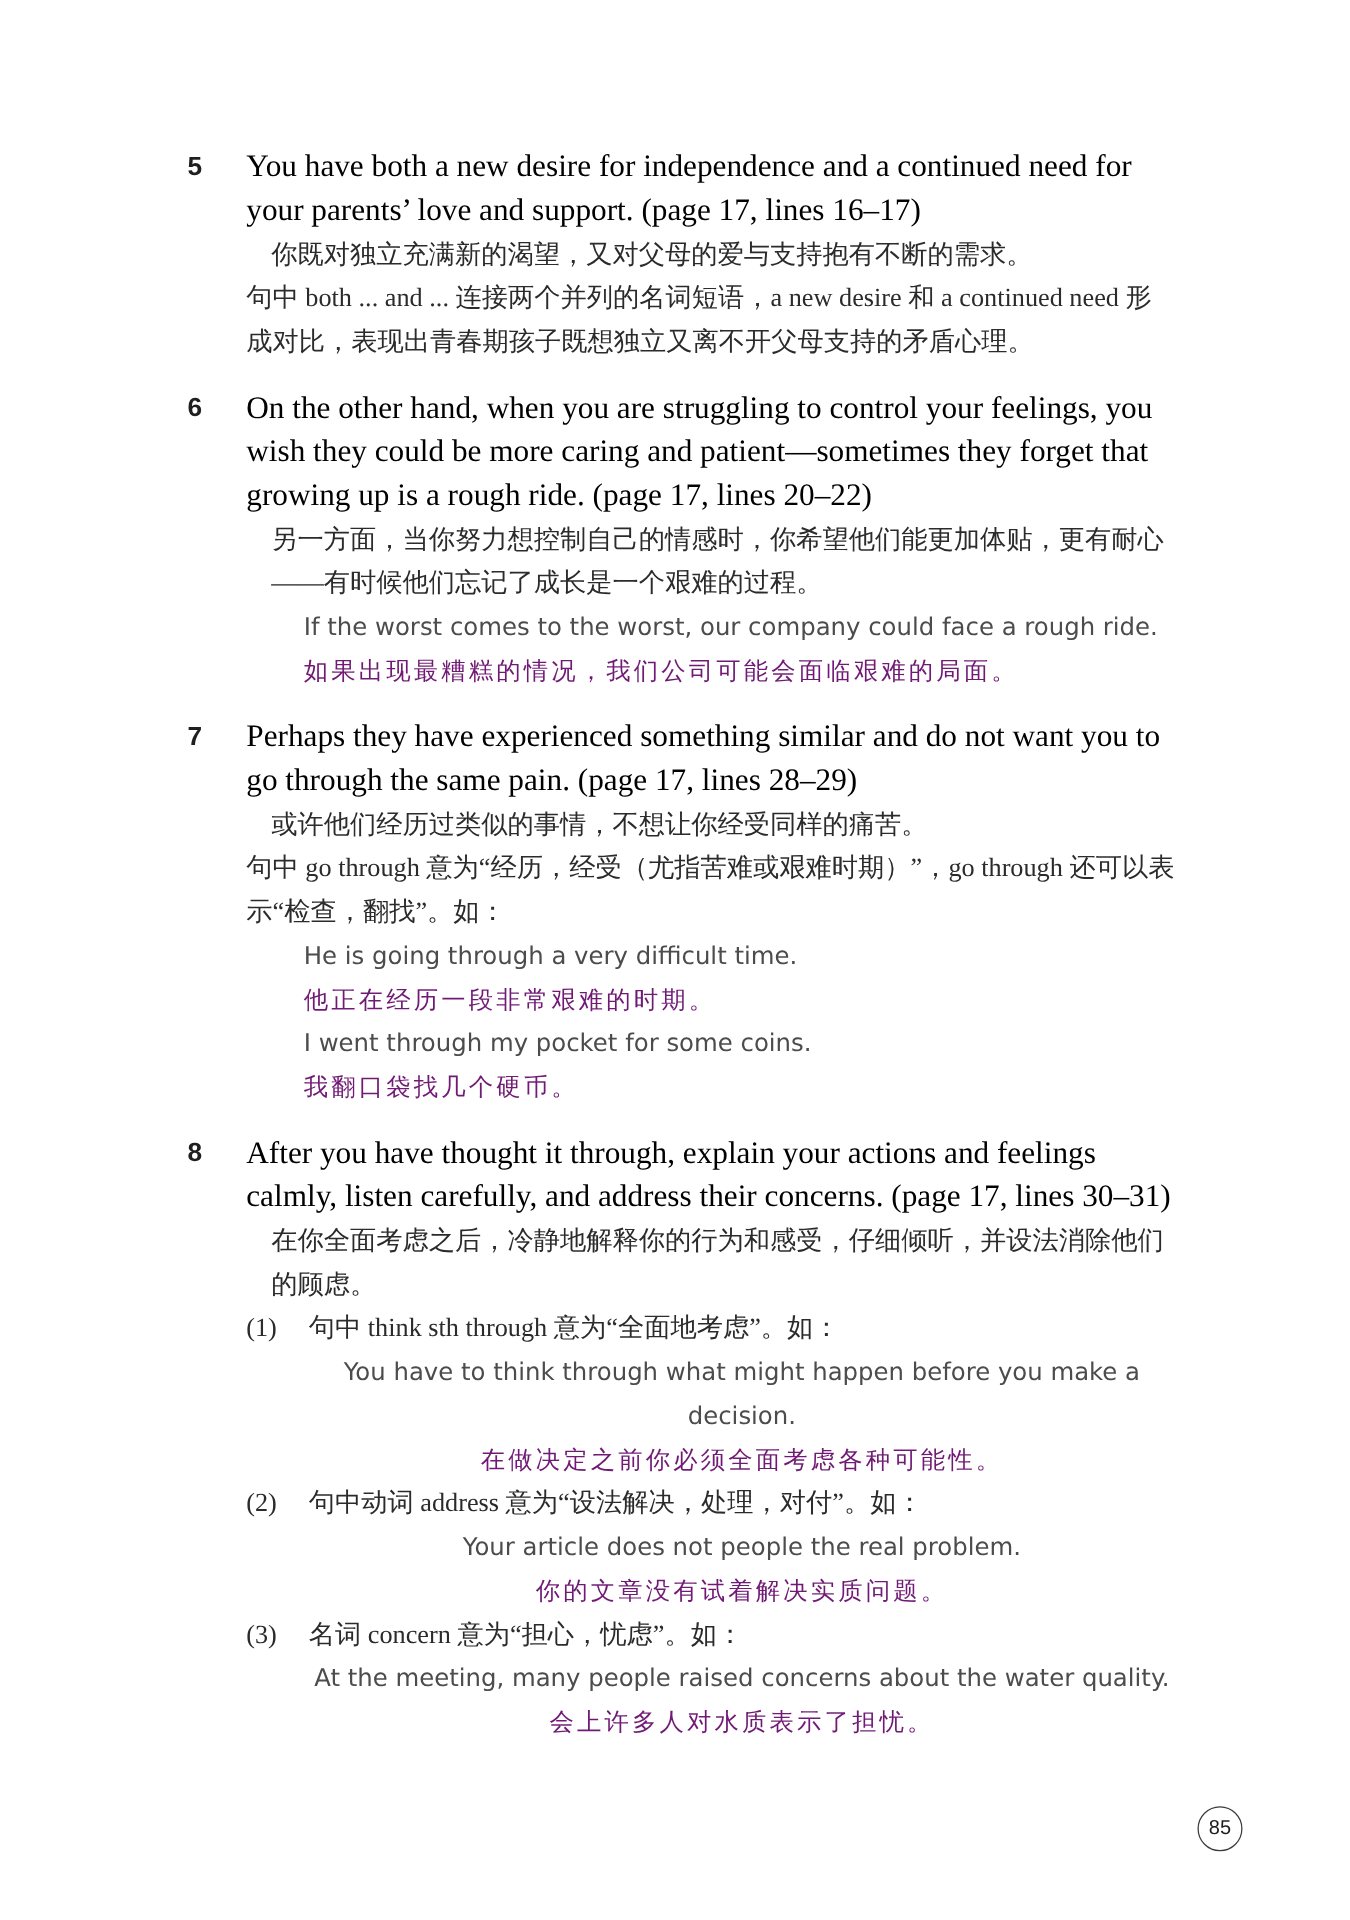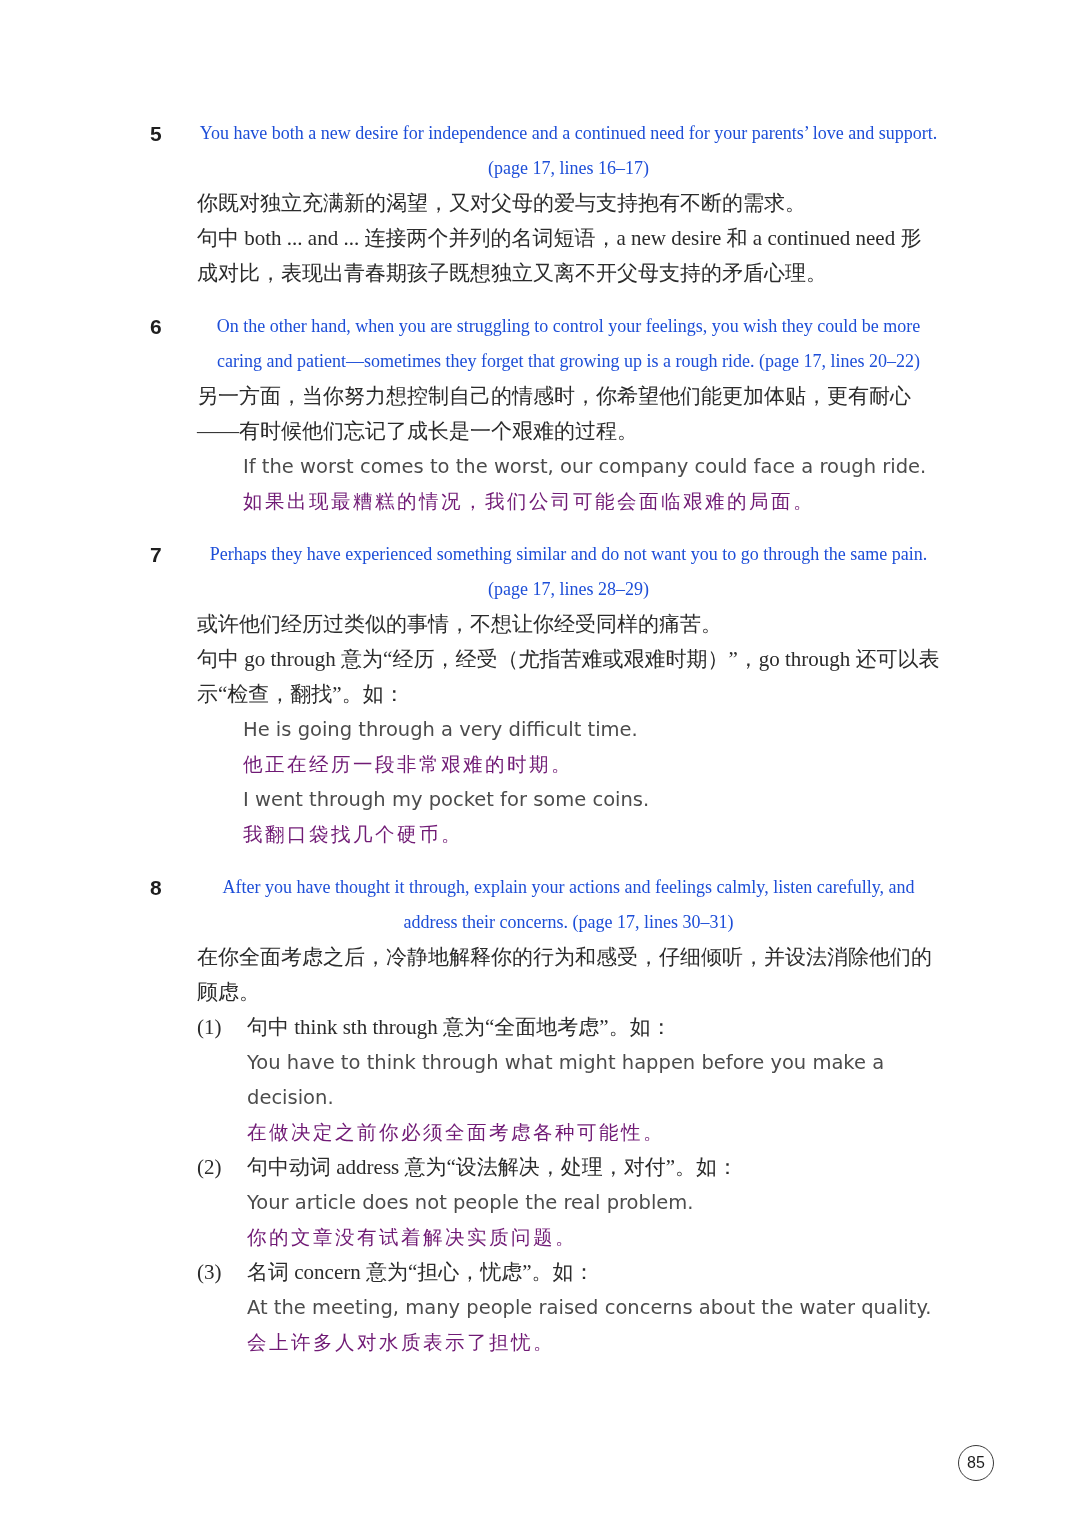--- a/index.html
+++ b/index.html
@@ -23,43 +23,43 @@
   .item { display: flex; margin-bottom: 18px; }
   .item-num {
     flex: 0 0 47px; width: 47px;
     font-family: "Liberation Sans", sans-serif;
     font-weight: bold;
     font-size: 21px; line-height: 35px;
     color: #1f1f1f;
   }
   .item-body { flex: 1; min-width: 0; }
   p { margin: 0; }
-  .en   { font-size: 18px; line-height: 35px; color: #1d4ed8; text-align: center; }
-  .zh   { font-size: 21px;   line-height: 35px; color: #2b2b2b; }
+  .en   { font-size: 25px; line-height: 35px; color: #000000; }
+  .zh   { font-size: 21px;   line-height: 35px; color: #2b2b2b; margin-left: 20px; }
   .note { font-size: 21px;   line-height: 35px; color: #2b2b2b; }
   .example { margin-left: 46px; }
   .ex-en {
     font-family: "DejaVu Sans", "Liberation Sans", sans-serif;
     font-size: 19.5px; line-height: 35px;
     color: #4c4c4c;
   }
   .ex-zh {
     font-family: "DejaVu Sans", "Liberation Sans", sans-serif;
     font-size: 19.5px; line-height: 35px;
     color: #701a75;
     letter-spacing: 2.5px;
   }
   .subitem { display: flex; }
   .sub-num {
     flex: 0 0 50px; width: 50px;
     font-size: 21px; line-height: 35px;
     color: #2b2b2b;
   }
   .sub-body { flex: 1; min-width: 0; }
-  .sub-body .example { margin-left: 0; }
+  .sub-body .example { margin-left: 0; text-align: center; }
   .page-number {
     position: absolute;
     left: 958px; top: 1445px;
     width: 34px; height: 34px;
     border: 1.5px solid #3a3a3a;
     border-radius: 50%;
     display: flex; align-items: center; justify-content: center;
     font-family: "Liberation Sans", sans-serif;
     font-size: 16px;
     color: #1f1f1f;

